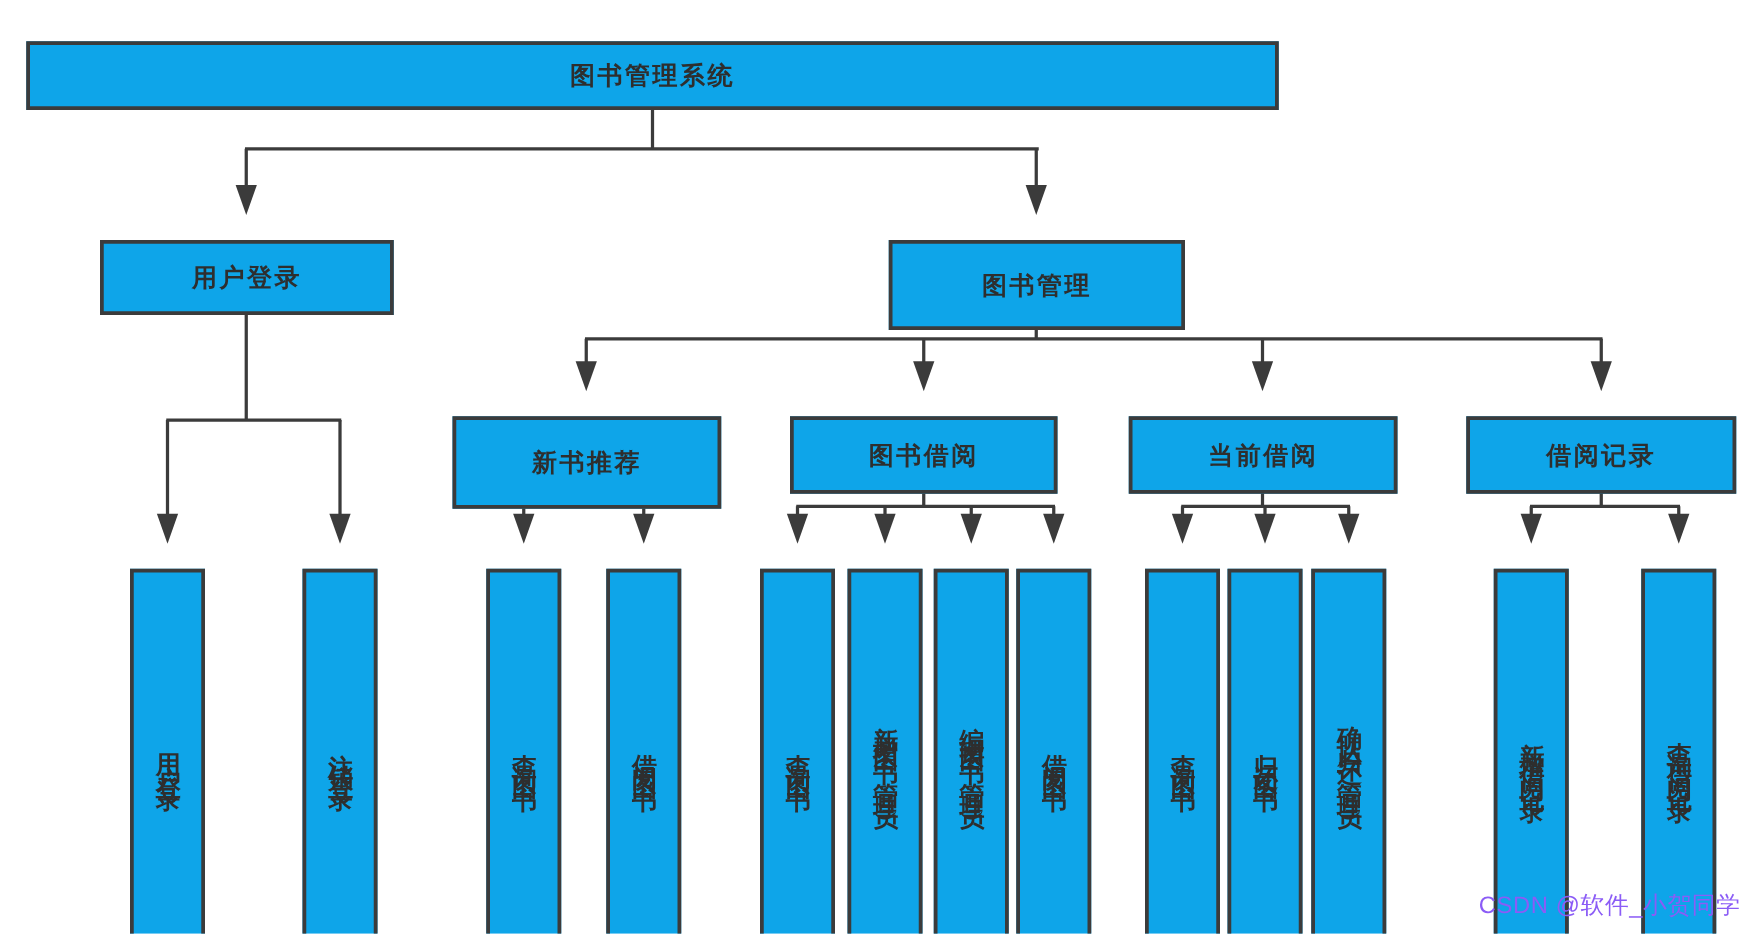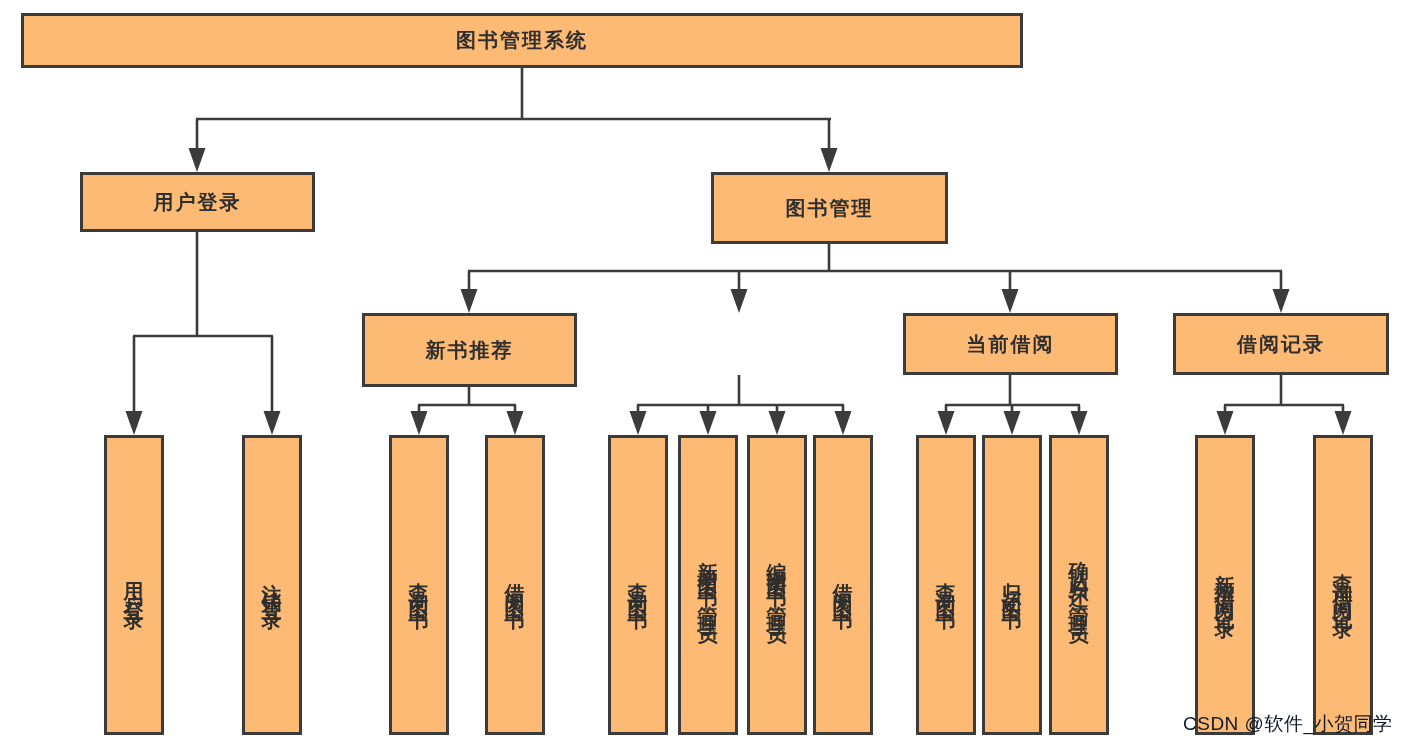--- a/index.html
+++ b/index.html
@@ -8,43 +8,44 @@
     width:1405px;height:747px;
     background:#ffffff;
     font-family:"Liberation Sans","DejaVu Sans",sans-serif;
     overflow:hidden;
   }
   .connectors{position:absolute;left:0;top:0;z-index:1;}
   .node{
     position:absolute;
     box-sizing:border-box;
     border:3px solid #3b3b3b;
-    background:#fdba74;
+    background:#0ea5e9;
     display:flex;
     align-items:center;
     justify-content:center;
     font-size:20px;
     font-weight:600;
     color:#2e2e2e;
     letter-spacing:2px;
     z-index:2;
     text-align:center;
+    margin-top:20px;
   }
   .leaf{
     writing-mode:vertical-rl;
     text-orientation:mixed;
     letter-spacing:9px;
     line-height:1;
     padding:6px 0;
   }
   .watermark{
     position:absolute;
     left:1183px;top:711px;
     font-size:19px;
-    color:#0f172a;
+    color:#8b5cf6;
     letter-spacing:0.5px;
     z-index:3;
     white-space:nowrap;
   }
 </style>
 </head>
 <body>
 
 <div class="canvas">
 
@@ -102,20 +103,21 @@
       <line x1="1343" y1="405" x2="1343" y2="415" stroke="#3b3b3b" stroke-width="2.6"></line>
       <path d="M 1334.5 411 L 1351.5 411 L 1343 435 Z" fill="#3b3b3b"></path>
     </svg>
 
   <div class="node" style="left:21px;top:13px;width:1002px;height:55px">图书管理系统</div>
 
   <div class="node" style="left:80px;top:172px;width:235px;height:60px">用户登录</div>
   <div class="node" style="left:711px;top:172px;width:237px;height:72px">图书管理</div>
 
   <div class="node" style="left:362px;top:313px;width:215px;height:74px">新书推荐</div>
+  <div class="node" style="left:632px;top:313px;width:214px;height:62px">图书借阅</div>
   <div class="node" style="left:903px;top:313px;width:215px;height:62px">当前借阅</div>
   <div class="node" style="left:1173px;top:313px;width:216px;height:62px">借阅记录</div>
 
   <div class="node leaf" style="left:104px;top:435px;width:60px;height:300px">用户登录</div>
   <div class="node leaf" style="left:242px;top:435px;width:60px;height:300px">注销登录</div>
 
   <div class="node leaf" style="left:389px;top:435px;width:60px;height:300px">查询图书</div>
   <div class="node leaf" style="left:485px;top:435px;width:60px;height:300px">借阅图书</div>
 
   <div class="node leaf" style="left:608px;top:435px;width:60px;height:300px">查询图书</div>

